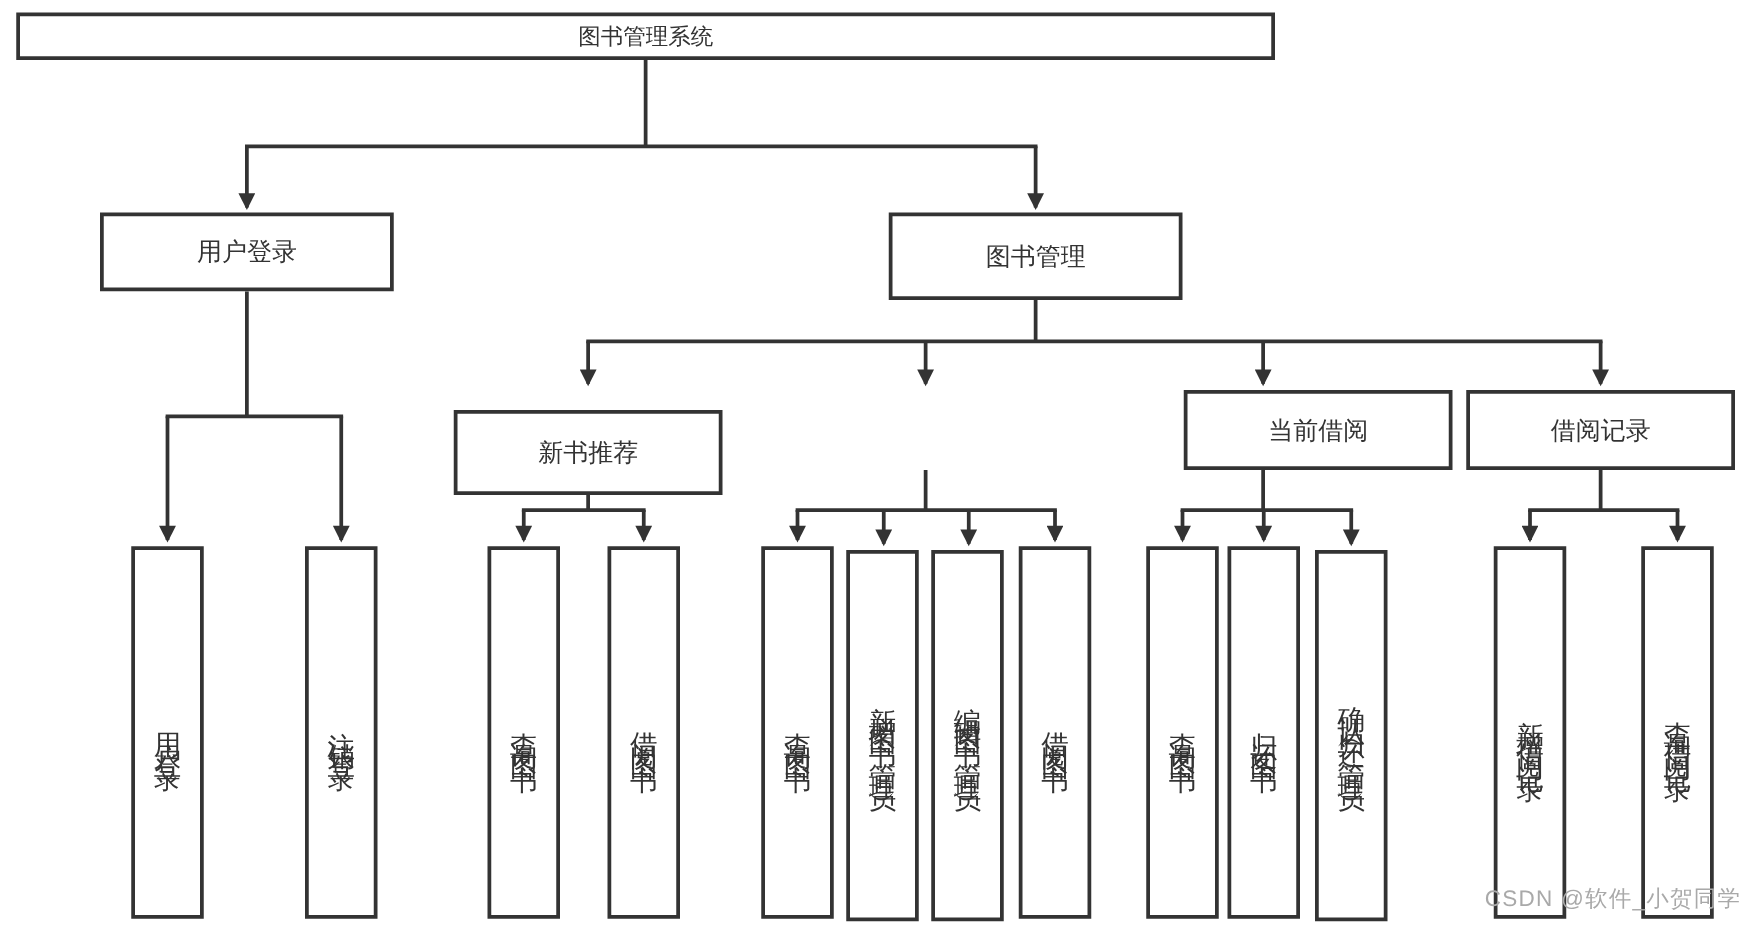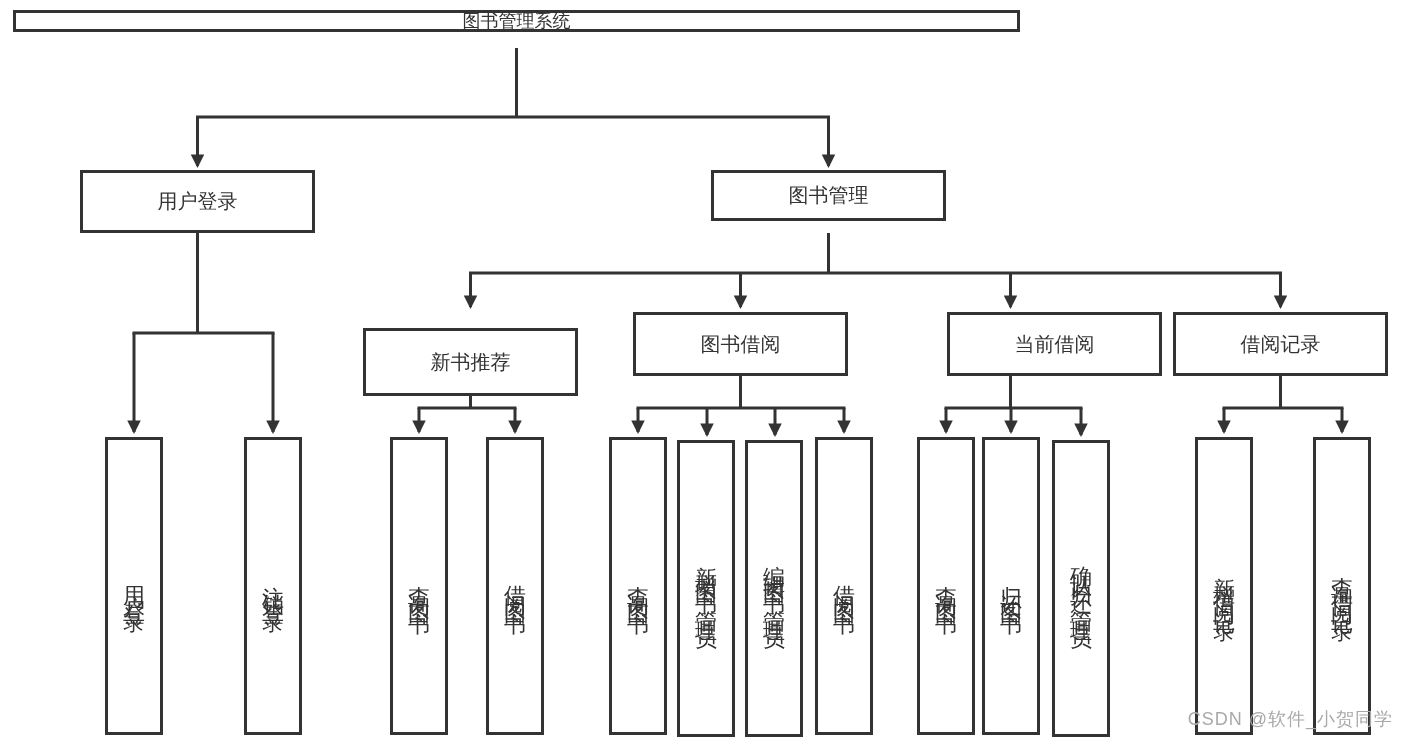--- a/index.html
+++ b/index.html
@@ -94,36 +94,33 @@
       <line x1="1011" y1="408" x2="1011" y2="432" marker-end="url(#arrow)"></line>
       <line x1="1081" y1="408" x2="1081" y2="435" marker-end="url(#arrow)"></line>
 
       <path d="M1280.5 376 V408"></path>
       <path d="M1222.5 408 H1343.5"></path>
       <line x1="1224" y1="408" x2="1224" y2="432" marker-end="url(#arrow)"></line>
       <line x1="1342" y1="408" x2="1342" y2="432" marker-end="url(#arrow)"></line>
     </g>
   </svg>
 
-  <div class="box root-box" style="left:13px; top:10px; width:1007px; height:22px;">
+  <div class="box root-box" style="left:13px; top:10px; width:1007px; height:38px;">
     <span>图书管理系统</span>
   </div>
 
   <div class="box lvl2-box" style="left:80px; top:170px; width:235px; height:63px;">
     <span>用户登录</span>
   </div>
-  <div class="box lvl2-box" style="left:711px; top:170px; width:235px; height:51px;">
+  <div class="box lvl2-box" style="left:711px; top:170px; width:235px; height:70px;">
     <span>图书管理</span>
   </div>
 
   <div class="box lvl3-box" style="left:363px; top:328px; width:215px; height:68px;">
     <span>新书推荐</span>
-  </div>
-  <div class="box lvl3-box" style="left:633px; top:312px; width:215px; height:64px;">
-    <span>图书借阅</span>
   </div>
   <div class="box lvl3-box" style="left:903px; top:312px; width:215px; height:64px;margin-left:44px;">
     <span>当前借阅</span>
   </div>
   <div class="box lvl3-box" style="left:1173px; top:312px; width:215px; height:64px;">
     <span>借阅记录</span>
   </div>
 
   <div class="box leaf-box" style="left:105px; top:437px; width:58px; height:298px;">
     <span class="v-label">用户登录</span>

